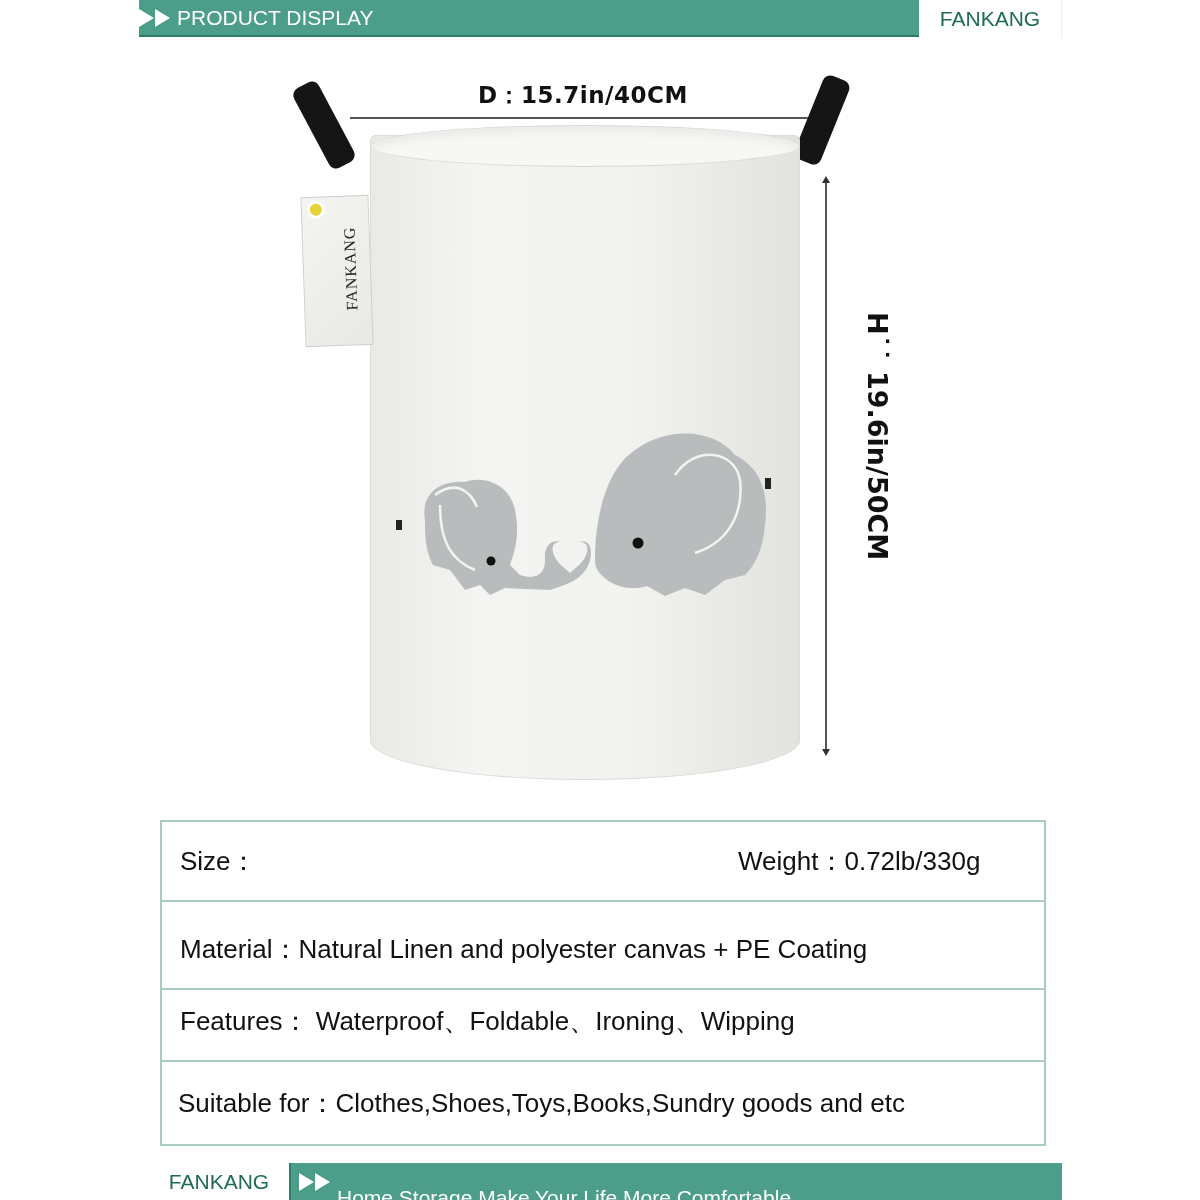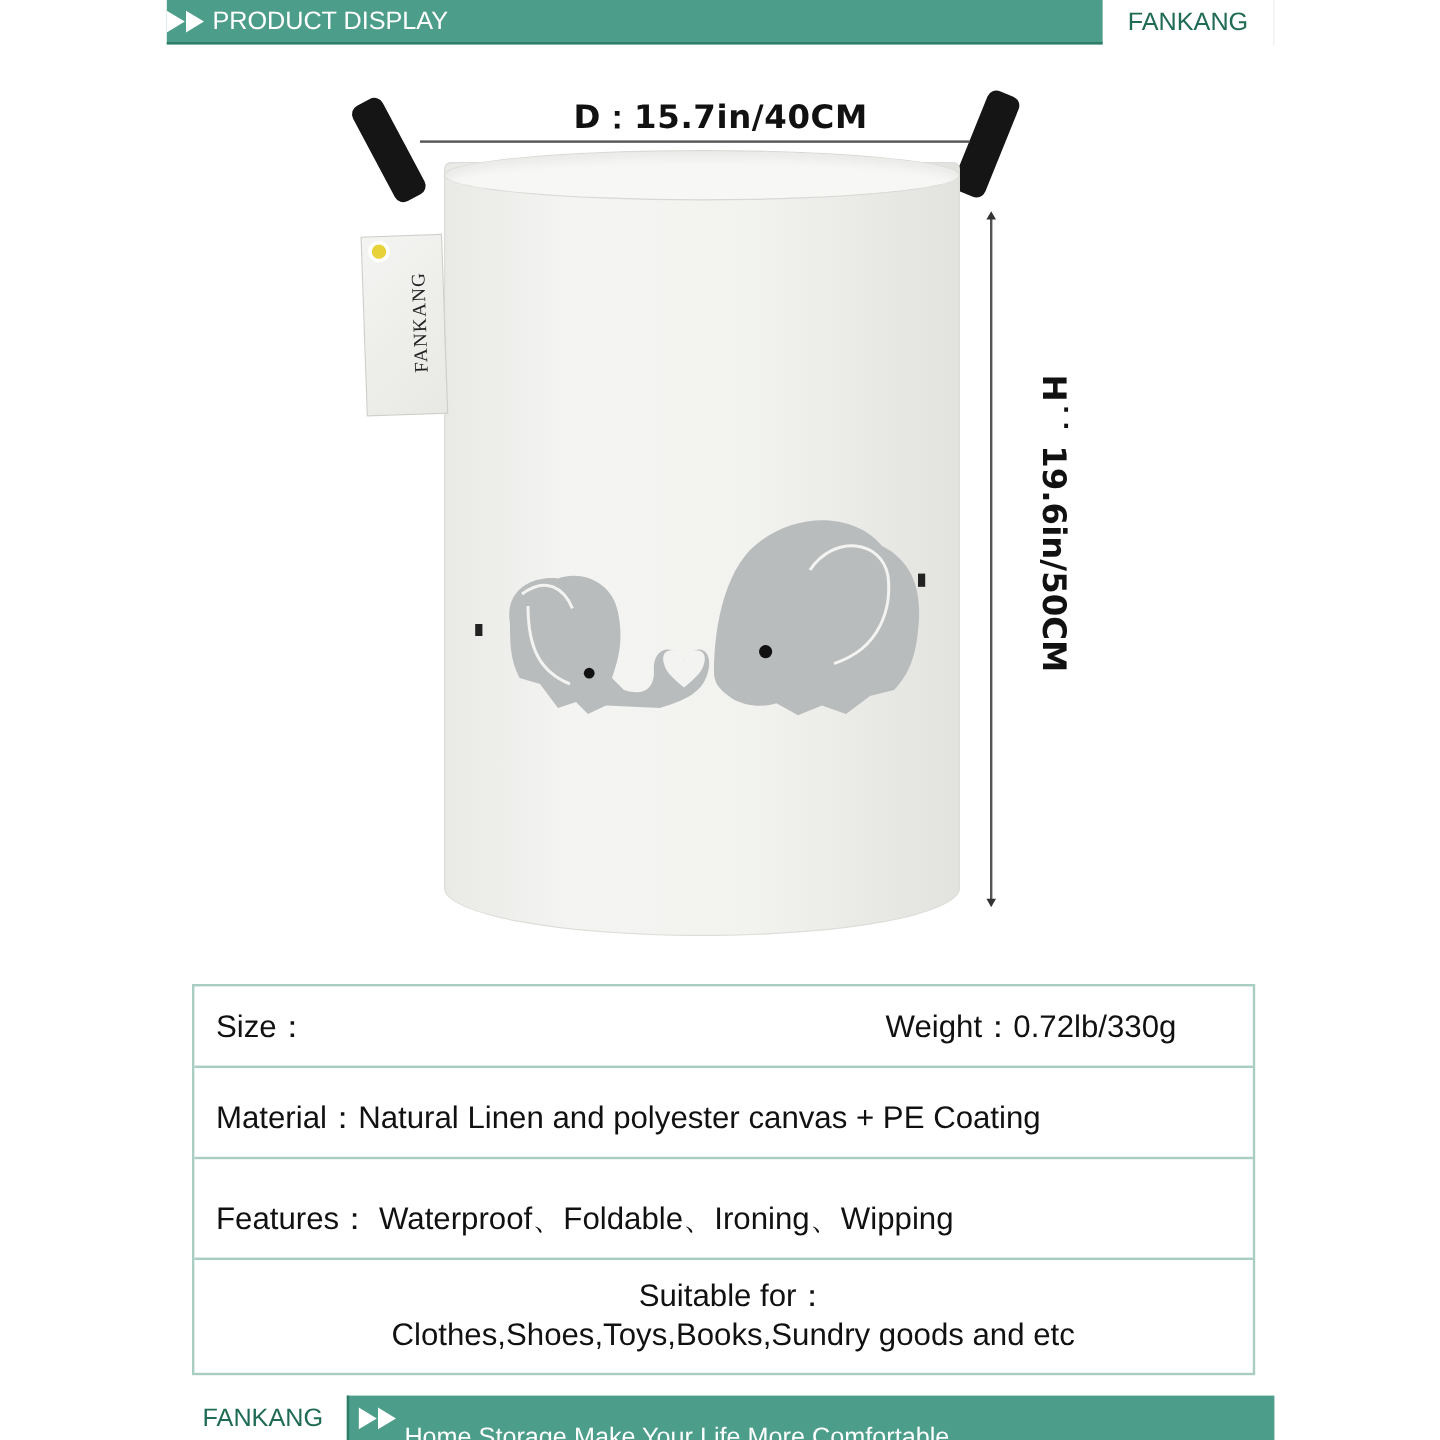--- a/index.html
+++ b/index.html
@@ -24,21 +24,21 @@
     }
     .top-brand-box {
       position: absolute; left: 919px; top: 0; width: 143px; height: 38px;
       background: #ffffff; border-right: 1px solid #eeeeee;
       display: flex; align-items: center; justify-content: center;
     }
     .brand-text { color: #1f6b55; font-size: 21px; }
 
     .dim-label-top {
       position: absolute; left: 478px; top: 80px;
-      font-size: 27px; font-weight: bold; color: #111; font-family: "DejaVu Sans", sans-serif;
+      font-size: 23px; font-weight: bold; color: #111; font-family: "DejaVu Sans", sans-serif;
       letter-spacing: 0.5px;
     }
     .dim-line-top { position: absolute; left: 350px; top: 117px; width: 458px; height: 2px; background: #555; }
 
     .dim-line-right { position: absolute; left: 825px; top: 182px; width: 2px; height: 568px; background: #555; }
     .dim-line-right::before, .dim-line-right::after {
       content: ""; position: absolute; left: -3px; width: 0; height: 0;
       border-left: 4px solid transparent; border-right: 4px solid transparent;
     }
     .dim-line-right::before { top: -6px; border-bottom: 7px solid #333; }
@@ -85,30 +85,30 @@
     }
 
     .elephants { position: absolute; left: 385px; top: 410px; width: 400px; height: 190px; }
 
     
     .spec-table {
       position: absolute; left: 160px; top: 820px; width: 886px; height: 326px;
       border: 2px solid #a9cdc2;
     }
     .spec-row {
-      position: absolute; left: 0; width: 100%; height: 68px;
+      position: absolute; left: 0; width: 100%; height: 80px;
       border-bottom: 2px solid #a9cdc2;
       display: flex; align-items: center; padding-left: 18px;
       font-size: 26px; color: #111;
     }
     .spec-row:last-child { border-bottom: none; }
     .row-0 { top: 0; }
-    .row-1 { top: 76px; }
+    .row-1 { top: 88px; }
     .row-2 { top: 160px; }
-    .row-3 { top: 240px; height: 82px; padding-left: 16px; flex-direction: column; }
+    .row-3 { top: 240px; height: 82px; padding-left: 16px; }
     .weight-cell { position: absolute; left: 576px; }
     .spec-label { white-space: pre; }
     .spec-value { white-space: pre; }
 
     
     .bottom-brand-box {
       position: absolute; left: 150px; top: 1163px; width: 138px; height: 37px;
       display: flex; align-items: center; justify-content: center;
     }
     .bottom-banner {

